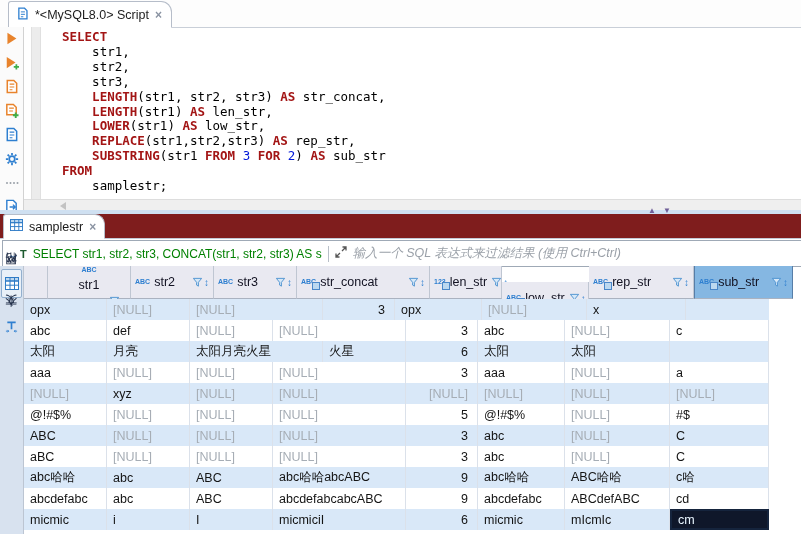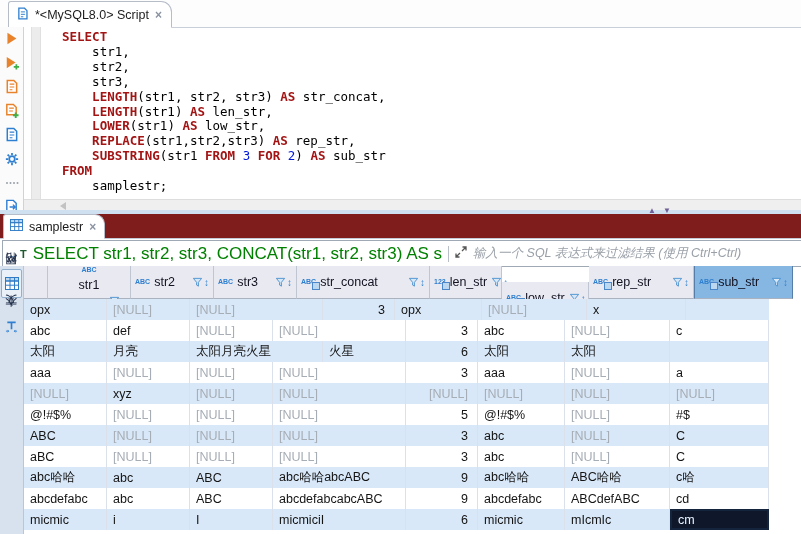--- a/index.html
+++ b/index.html
@@ -33,21 +33,21 @@
   .rtabbar{position:absolute;left:0;top:214px;width:801px;height:24px;background:#7f1d1d;border-bottom:1px solid #c3cad6;}
   .rtab{position:absolute;left:3px;top:0;height:23px;background:#fff;border:1px solid #b6bdc9;border-bottom:1px solid #fff;
         border-radius:3px 10px 0 0;display:flex;align-items:center;gap:6px;padding:0 8px 0 6px;font-size:12.5px;color:#1c1c1c;}
 
   
   .filterbar{position:absolute;left:2px;top:240px;width:796px;height:25px;background:#fff;border:1px solid #9fa9b6;
              display:flex;align-items:center;padding:0 5px;gap:6px;}
   .fticon{display:flex;align-items:center;font-size:11px;}
   .fticon .arr{color:#2e7fd0;font-weight:bold;}
   .fticon .tee{color:#1d5a2f;font-weight:bold;margin-left:1px;}
-  .fquery{color:#008000;font-size:17px;white-space:nowrap;}
+  .fquery{color:#008000;font-size:12px;white-space:nowrap;}
   .fsep{width:1px;height:16px;background:#b8bfc8;}
   .fplaceholder{color:#9aa0a8;font-style:italic;font-size:12.5px;white-space:nowrap;}
 
   
   .vside{position:absolute;left:0;top:266px;width:23px;height:268px;background:#d8e2ef;border-right:1px solid #bcc5d2;
          display:flex;flex-direction:column;align-items:center;gap:14px;padding-top:3px;}
   .vitem{display:flex;flex-direction:column;align-items:center;gap:3px;padding:4px 1px;border:1px solid transparent;}
   .vitem.sel{background:#e9f0f8;border:1px solid #93afce;border-radius:2px;}
   .vlabel{writing-mode:vertical-rl;transform:rotate(180deg);font-size:12px;color:#23304a;}
 

